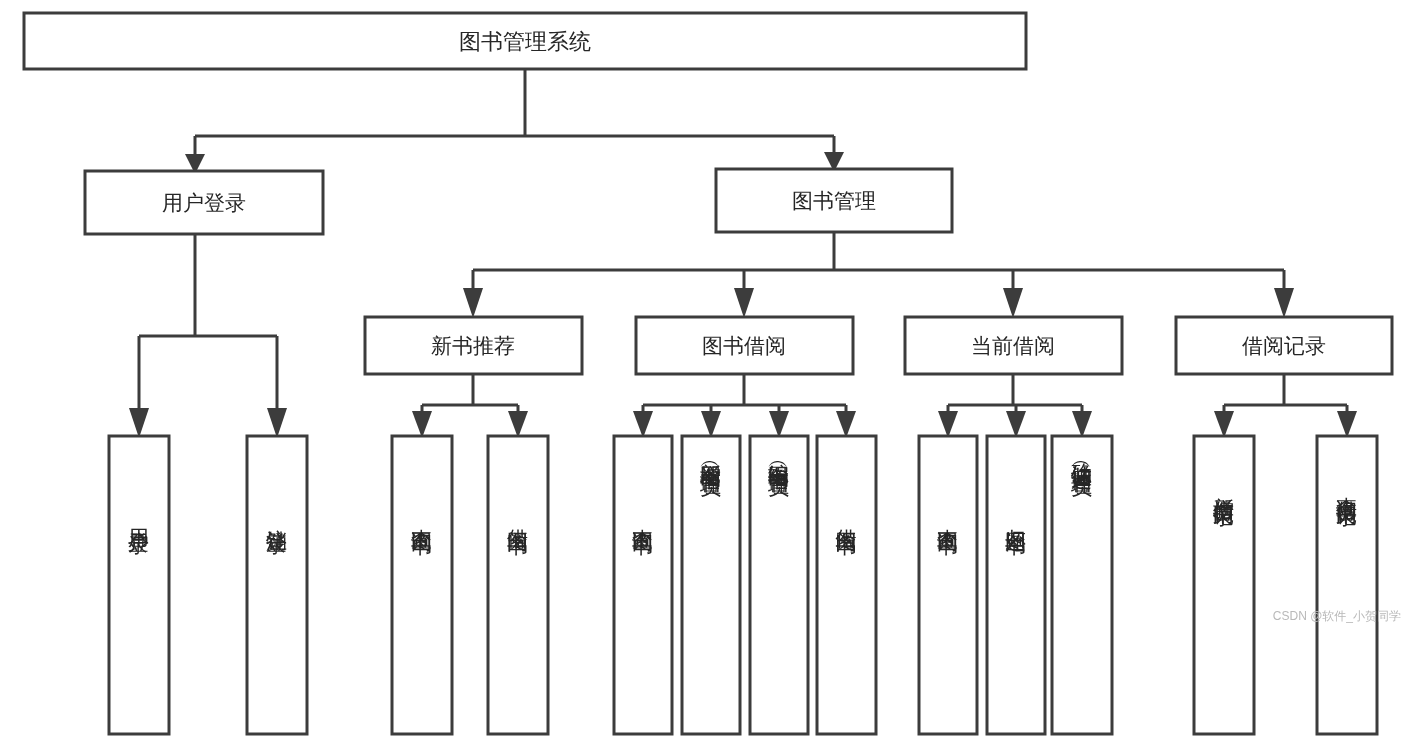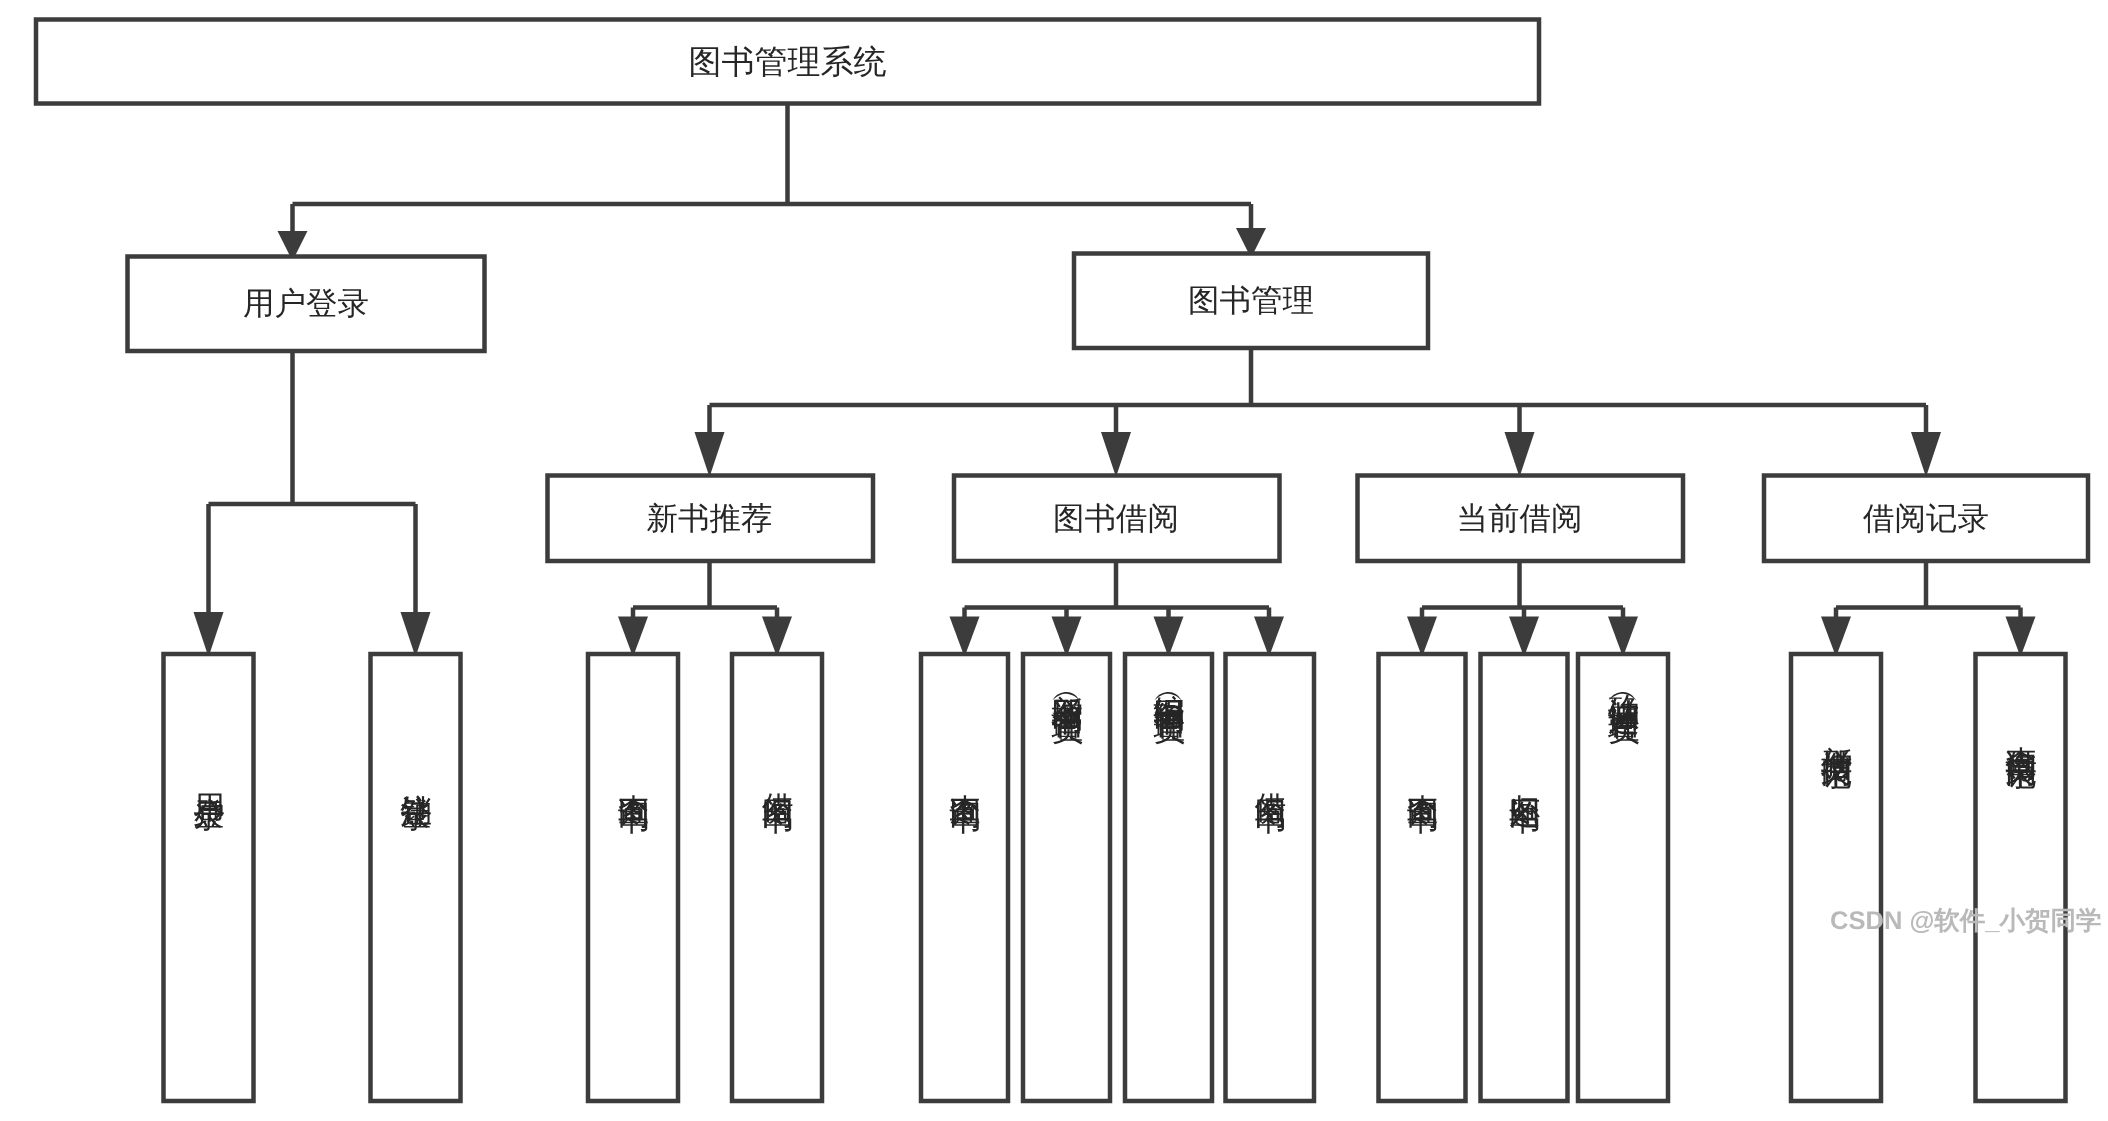--- a/index.html
+++ b/index.html
@@ -29,21 +29,21 @@
     white-space:nowrap;
     pointer-events:none;
     text-align:center;
   }
   .vlabel-wrap{
     position:absolute;display:flex;align-items:flex-start;justify-content:center;
   }
   .watermark{
     position:absolute;right:8px;bottom:8px;
     font-family:"Liberation Sans","DejaVu Sans",sans-serif;
-    font-size:17px;color:#b9b9b9;white-space:nowrap;font-weight:bold;
+    font-size:12px;color:#b9b9b9;white-space:nowrap;
   }
 </style>
 </head>
 <body>
 
 <div id="diagram-root">
 
   <svg id="tree" viewBox="0 0 1405 747" xmlns="http://www.w3.org/2000/svg">
 
     <g>

